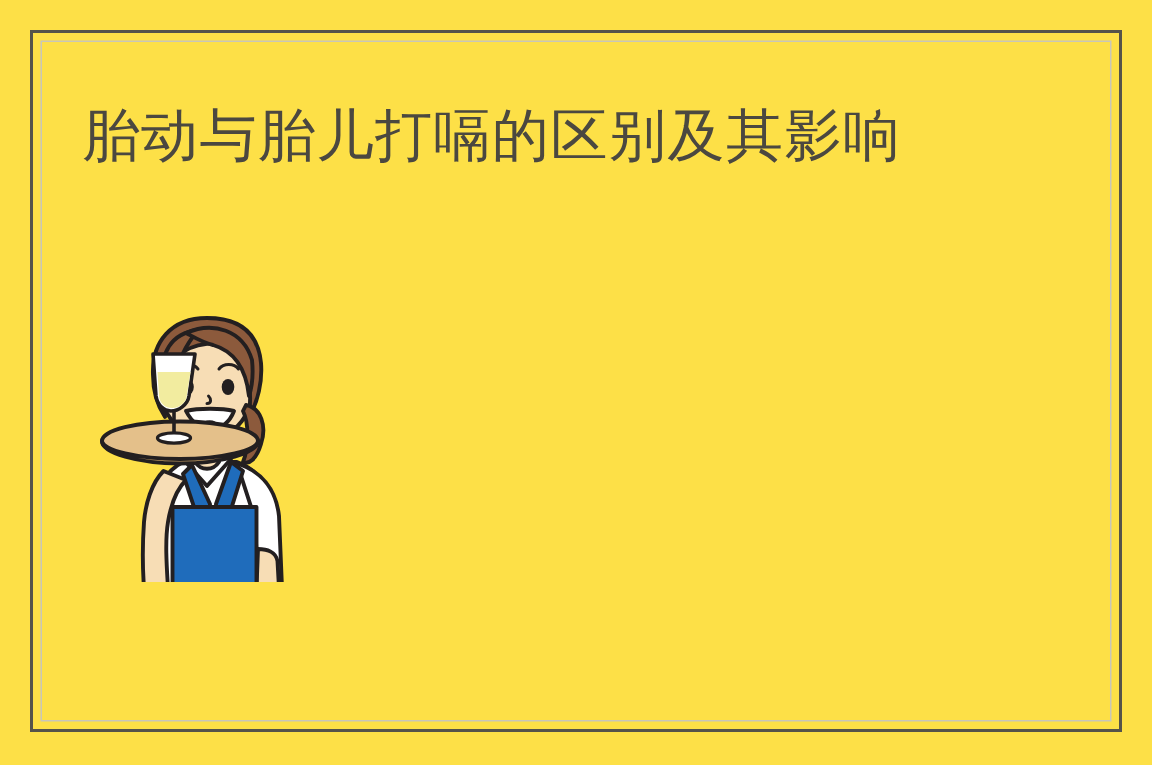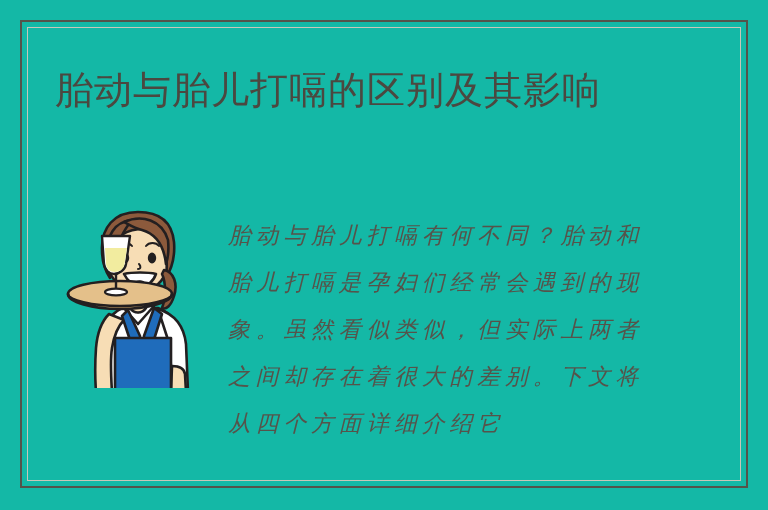--- a/index.html
+++ b/index.html
@@ -10,21 +10,21 @@
     width: 768px;
     height: 510px;
     background: #fcfbf4;
     font-family: "Liberation Sans", sans-serif;
     overflow: hidden;
   }
   #page {
     position: relative;
     width: 768px;
     height: 510px;
-    background: #14b8a6;
+    background: #fde047;
     box-sizing: border-box;
   }
   
   #outer-frame {
     position: absolute;
     left: 20px;
     top: 20px;
     width: 728px;
     height: 468px;
     border: 2px solid #55534a;
@@ -143,15 +143,14 @@
                  C 120 104, 96 110, 68 110 C 40 110, 16 104, 16 98 Z" fill="#d2a869"></path>
 
         <path d="M50 40 L 78 40 L 74 68 C 73 74, 67 78, 62 78 C 57 78, 53 74, 52 68 Z" fill="#ffffff" stroke-width="2.4"></path>
         <path d="M53 52 L 75 52 L 72.5 68 C 72 73, 67 76, 63 76 C 58 76, 54.5 73, 54 68 Z" fill="#f2ec9f" stroke="none"></path>
         <line x1="64" y1="78" x2="64" y2="94" stroke-width="2.4"></line>
         <ellipse cx="64" cy="96" rx="11" ry="3.4" fill="#ffffff" stroke-width="2.2"></ellipse>
       </g>
     </svg>
   </div>
 
-  <div id="body-text">胎动与胎儿打嗝有何不同？胎动和胎儿打嗝是孕妇们经常会遇到的现象。虽然看似类似，但实际上两者之间却存在着很大的差别。下文将从四个方面详细介绍它</div>
 
 </div>
 
 </body></html>

